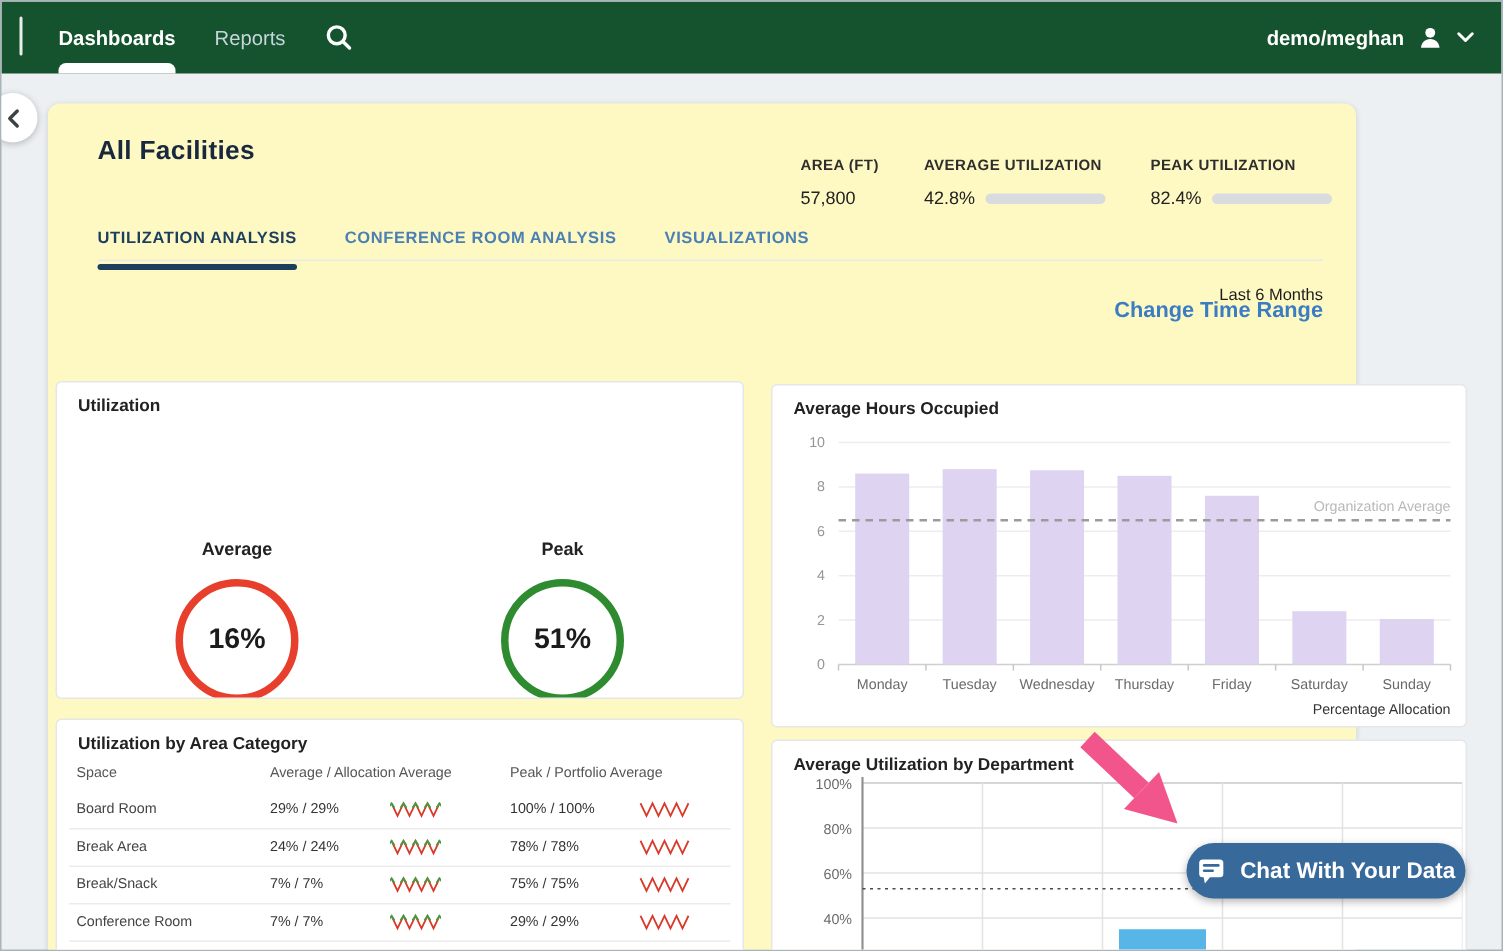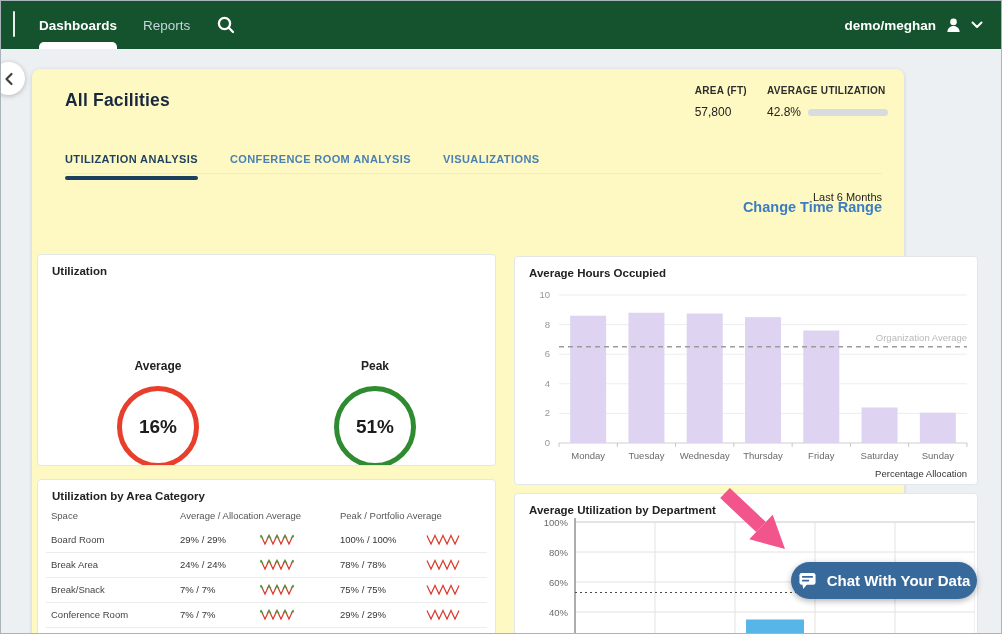--- a/index.html
+++ b/index.html
@@ -18,21 +18,21 @@
   .nav-search{margin-left:26px;display:flex;align-items:center;cursor:pointer;}
   .nav-right{margin-left:auto;margin-right:18px;display:flex;align-items:center;gap:9px;
              color:#fff;font-weight:bold;font-size:13.5px;cursor:pointer;}
   
   .back-btn{position:absolute;left:-9px;top:61px;width:33px;height:33px;border-radius:50%;background:#fff;
             box-shadow:0 1px 5px rgba(0,0,0,.25);z-index:6;display:flex;align-items:center;justify-content:center;cursor:pointer;}
   
   .card{position:absolute;left:31px;top:68px;width:872px;height:566px;background:#fef9c3;
         border-radius:8px 8px 0 0;box-shadow:0 1px 4px rgba(0,0,0,.14);}
   .page-title{position:absolute;left:33px;top:21px;font-size:17.5px;font-weight:bold;color:#18283f;letter-spacing:.2px;}
-  .stats{position:absolute;right:16px;top:16px;display:flex;gap:20px;}
+  .stats{position:absolute;right:16px;top:36px;display:flex;gap:30px;}
   .stat-label{font-size:10px;font-weight:bold;color:#2d2d2d;letter-spacing:.3px;white-space:nowrap;}
   .stat-value-row{margin-top:9px;display:flex;align-items:center;gap:7px;font-size:12px;color:#222;}
   .bar-track{width:80px;height:7px;border-radius:4px;background:#d9dcde;overflow:hidden;}
   .bar-fill{height:100%;border-radius:4px;}
   
   .tabs{position:absolute;left:33px;top:84px;display:flex;gap:32px;text-align:center;}
   .tab{font-size:11px;font-weight:bold;letter-spacing:.4px;color:#4a80b4;position:relative;cursor:pointer;padding-bottom:8px;}
   .tab.active{color:#1d3f5e;}
   .tab.active::after{content:"";position:absolute;left:0;right:0;bottom:-7px;height:4px;border-radius:3px;background:#1d3f5e;}
   .tabs-divider{position:absolute;left:33px;right:22px;top:104px;height:1px;background:#e7eaec;}
@@ -114,20 +114,27 @@
         <div class="stat-label">AREA (FT)</div>
         <div class="stat-value-row">
             <span>57,800</span>
           </div>
       </div>
       <div class="stat">
         <div class="stat-label">AVERAGE UTILIZATION</div>
         <div class="stat-value-row">
           <span>42.8%</span>
           <span class="bar-track"><span class="bar-fill" style="width: 42.8%; background: rgb(59, 116, 168);"></span></span>
+        </div>
+      </div>
+      <div class="stat">
+        <div class="stat-label">PEAK UTILIZATION</div>
+        <div class="stat-value-row">
+          <span>82.4%</span>
+          <span class="bar-track"><span class="bar-fill" style="width: 82.4%; background: rgb(59, 116, 168);"></span></span>
         </div>
       </div>
     </div>
 
     <div class="tabs">
       <div class="tab active">UTILIZATION ANALYSIS</div>
       <div class="tab">CONFERENCE ROOM ANALYSIS</div>
       <div class="tab">VISUALIZATIONS</div>
     </div>
     <div class="tabs-divider"></div>

